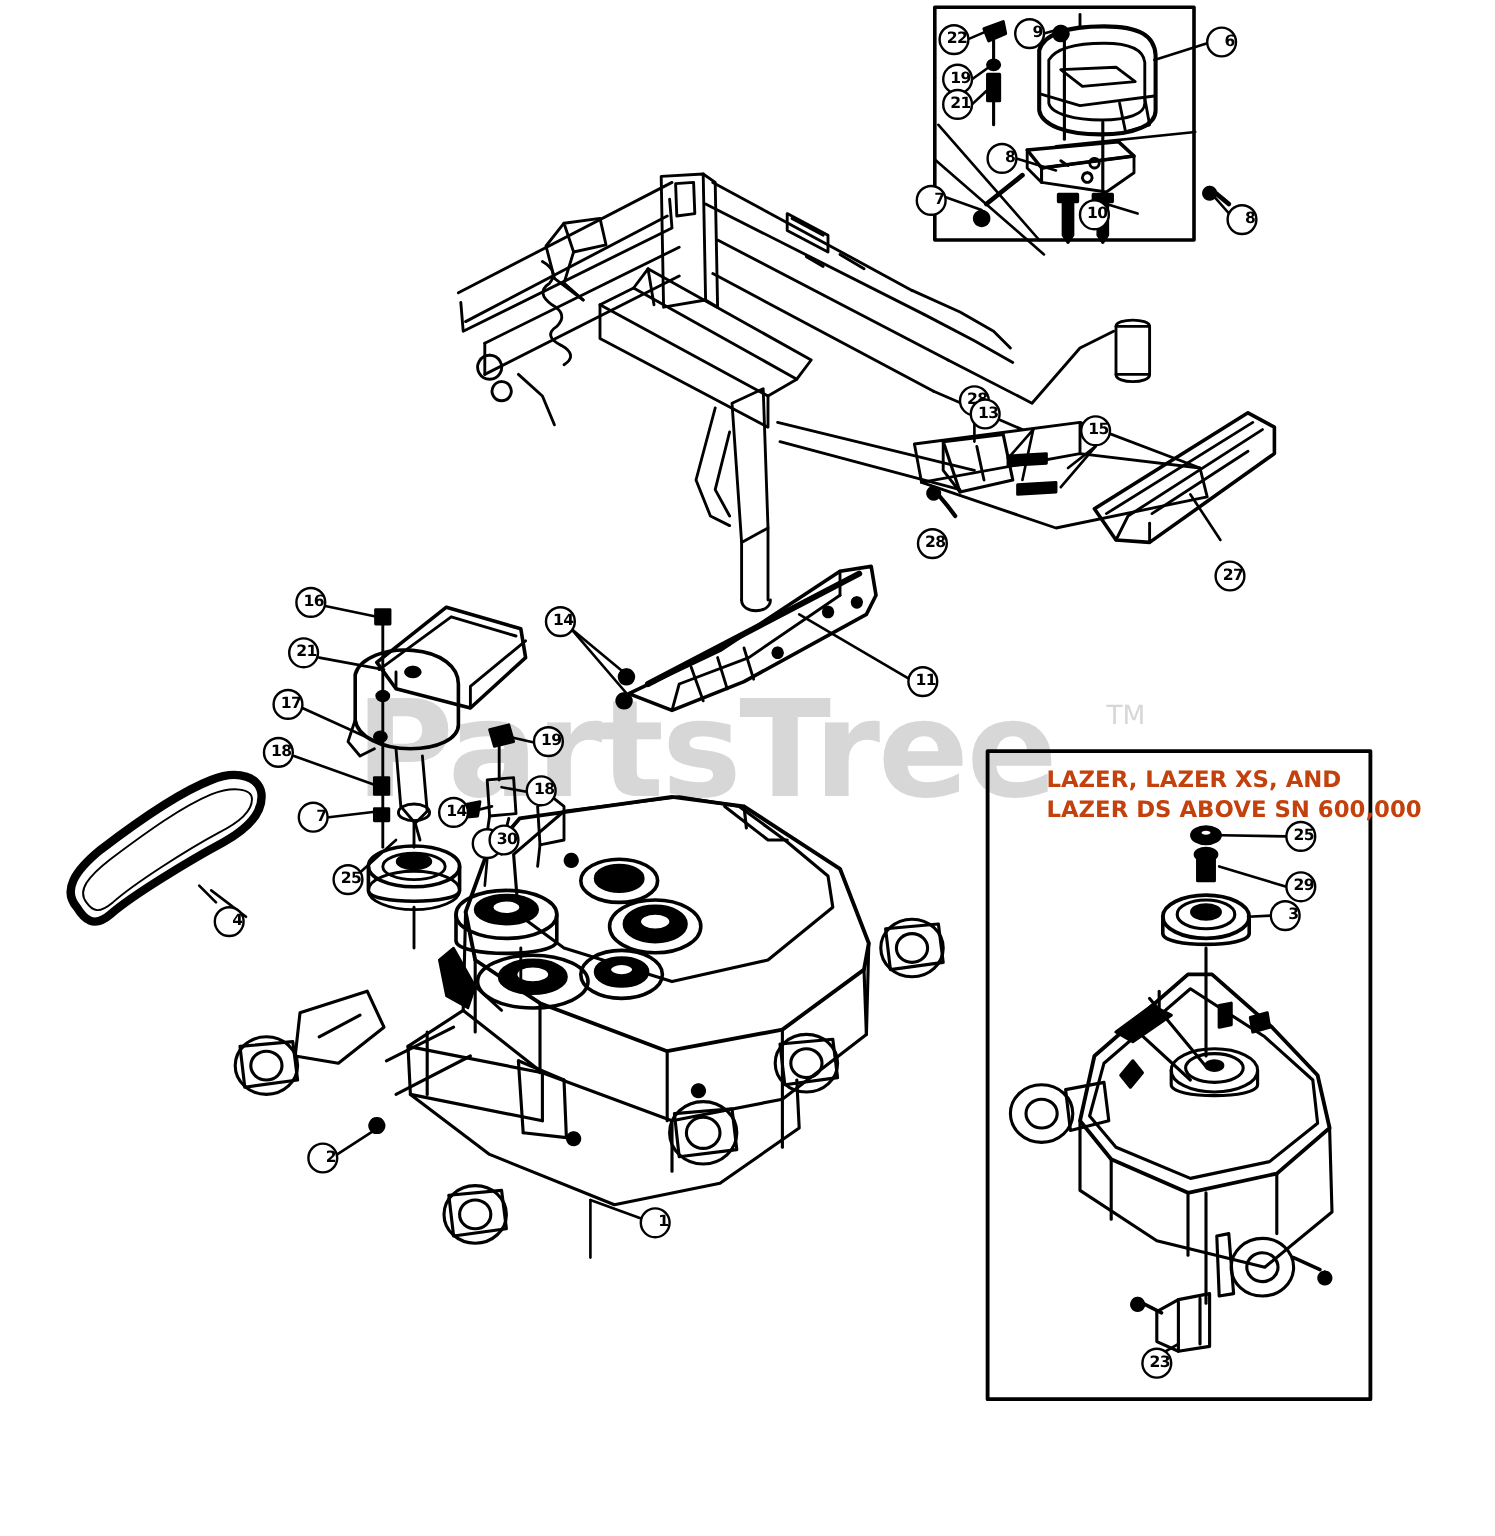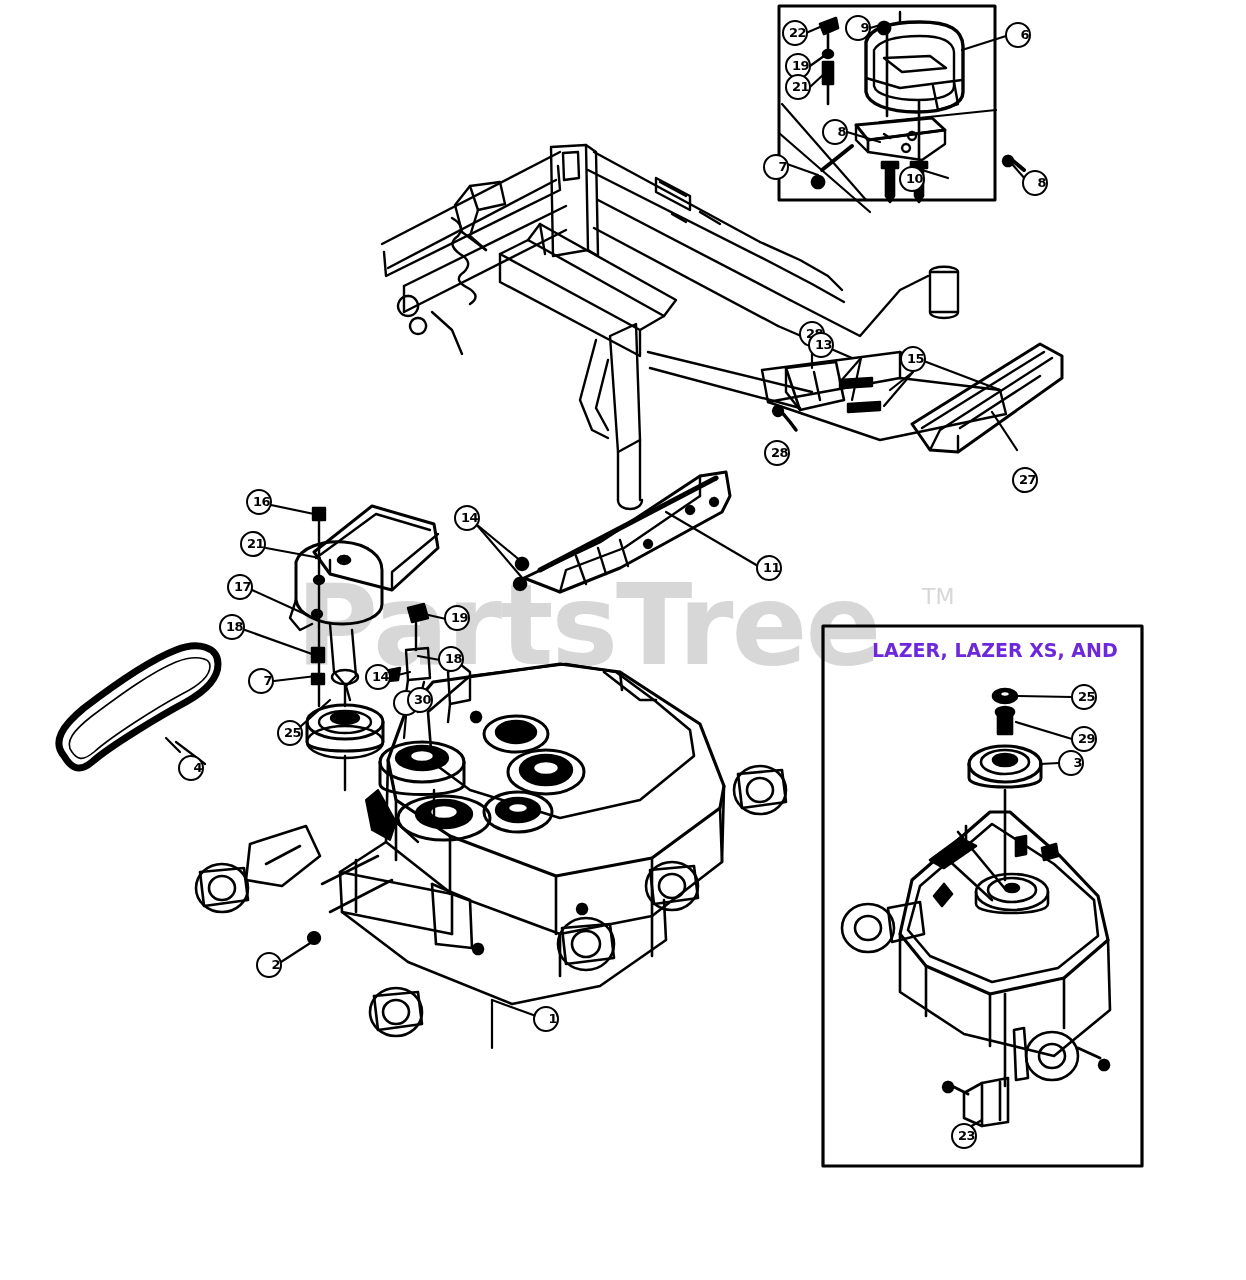--- a/index.html
+++ b/index.html
@@ -59,21 +59,21 @@
   }
   .inset-title {
     position: absolute;
     left: 872px;
     top: 638px;
     width: 270px;
     font-family: "DejaVu Sans", sans-serif;
     font-weight: bold;
     font-size: 19px;
     line-height: 25px;
-    color: #6d28d9;
+    color: #c2410c;
     letter-spacing: 0px;
     white-space: nowrap;
   }
   .callout {
     position: absolute;
     width: 26px;
     height: 26px;
     margin-left: -13px;
     margin-top: -13px;
     border: 2.5px solid #000000;
@@ -555,16 +555,17 @@
     <div class="callout" style="left:269px;top:965px">2</div>
     <div class="callout" style="left:546px;top:1019px">1</div>
 
     <div class="callout" style="left:1084px;top:697px">25</div>
     <div class="callout" style="left:1084px;top:739px">29</div>
     <div class="callout" style="left:1071px;top:763px">3</div>
     <div class="callout" style="left:964px;top:1136px">23</div>
 
     <div class="inset-title">
       <div>LAZER, LAZER XS, AND</div>
+      <div>LAZER DS ABOVE SN 600,000</div>
     </div>
 
   </div>
 </div>
 
 </body></html>

